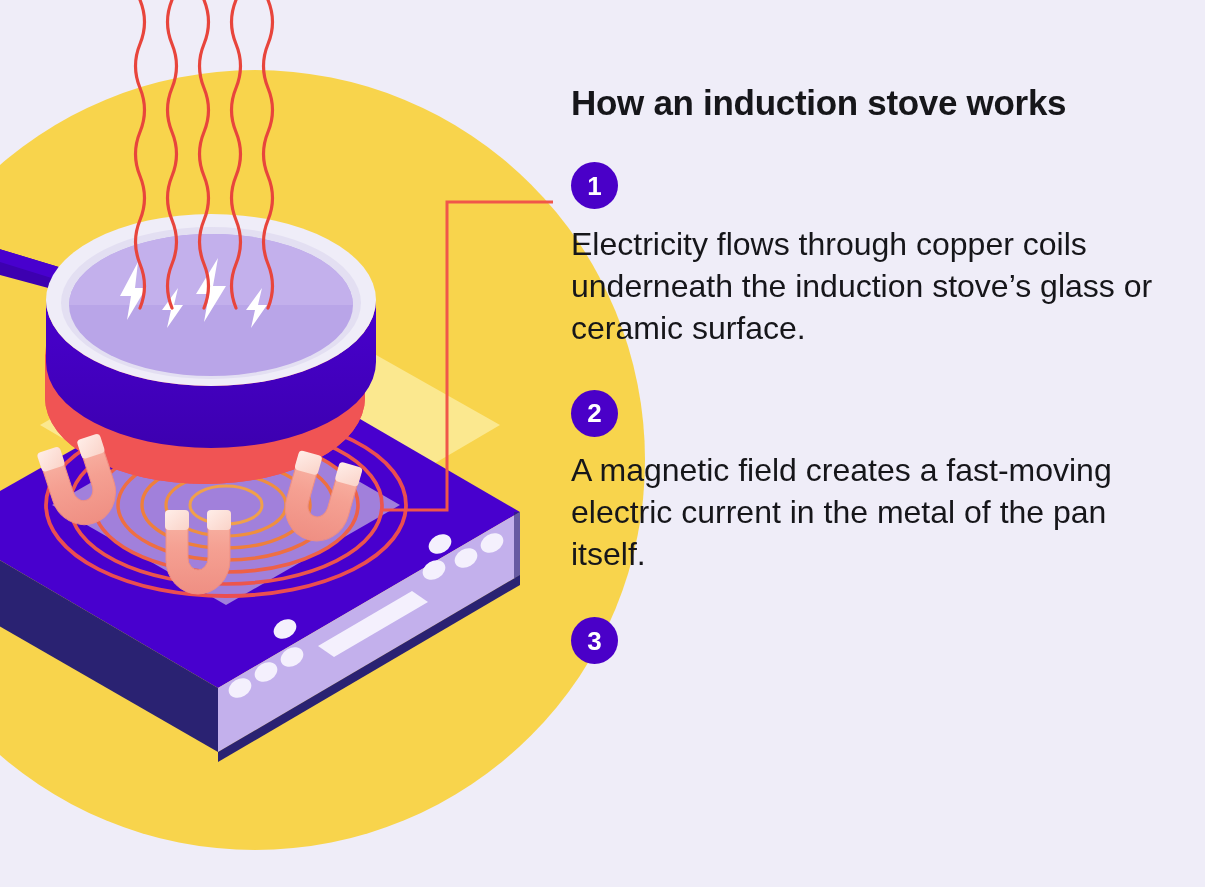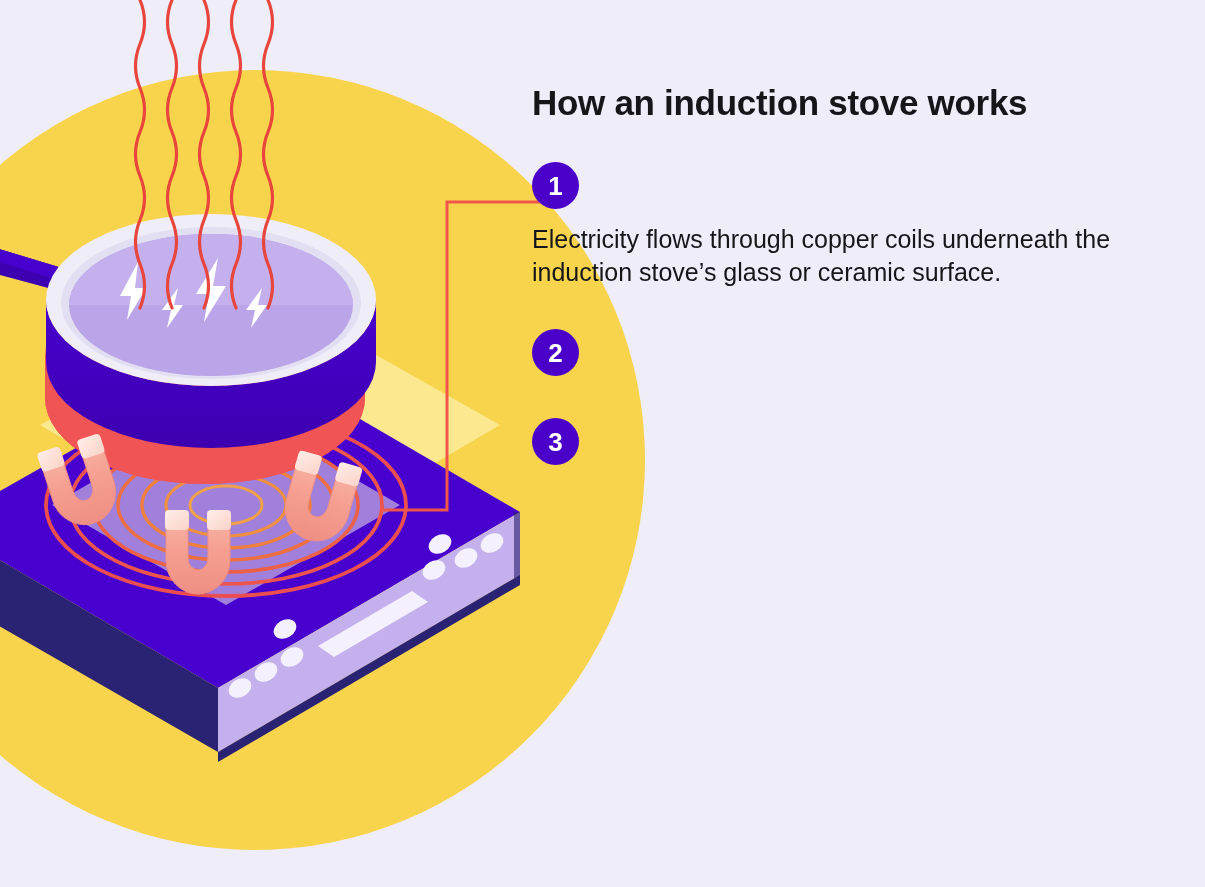--- a/index.html
+++ b/index.html
@@ -21,21 +21,21 @@
   }
   #illustration {
     position: absolute;
     left: 0;
     top: 0;
     width: 1205px;
     height: 887px;
   }
   .content {
     position: absolute;
-    left: 532px;
+    left: 571px;
     top: 82px;
     width: 600px;
   }
   .headline {
     font-size: 35px;
     font-weight: bold;
     color: #16161a;
     letter-spacing: -0.3px;
     margin: 0;
     line-height: 1.2;
@@ -54,21 +54,21 @@
     color: #ffffff;
     font-size: 26px;
     font-weight: bold;
     display: flex;
     align-items: center;
     justify-content: center;
     line-height: 1;
   }
   .step-text {
     margin-top: 12px;
-    font-size: 25px;
+    font-size: 32px;
     line-height: 1.32;
     color: #16161a;
     max-width: 600px;
   }
   .step-1 .step-text { margin-top: 14px; }
   .step-2 { margin-top: 40px; }
   .step-3 { margin-top: 42px; }
 </style>
 </head>
 <body>
@@ -220,20 +220,21 @@
 
     <div class="steps">
 
       <div class="step step-1">
         <div class="step-badge">1</div>
         <div class="step-text">Electricity flows through copper coils underneath the induction stove’s glass or ceramic surface.</div>
       </div>
 
       <div class="step step-2">
         <div class="step-badge">2</div>
+        <div class="step-text">A magnetic field creates a fast-moving electric current in the metal of the pan itself.</div>
       </div>
 
       <div class="step step-3">
         <div class="step-badge">3</div>
       </div>
 
     </div>
   </div>
 
 </div>

